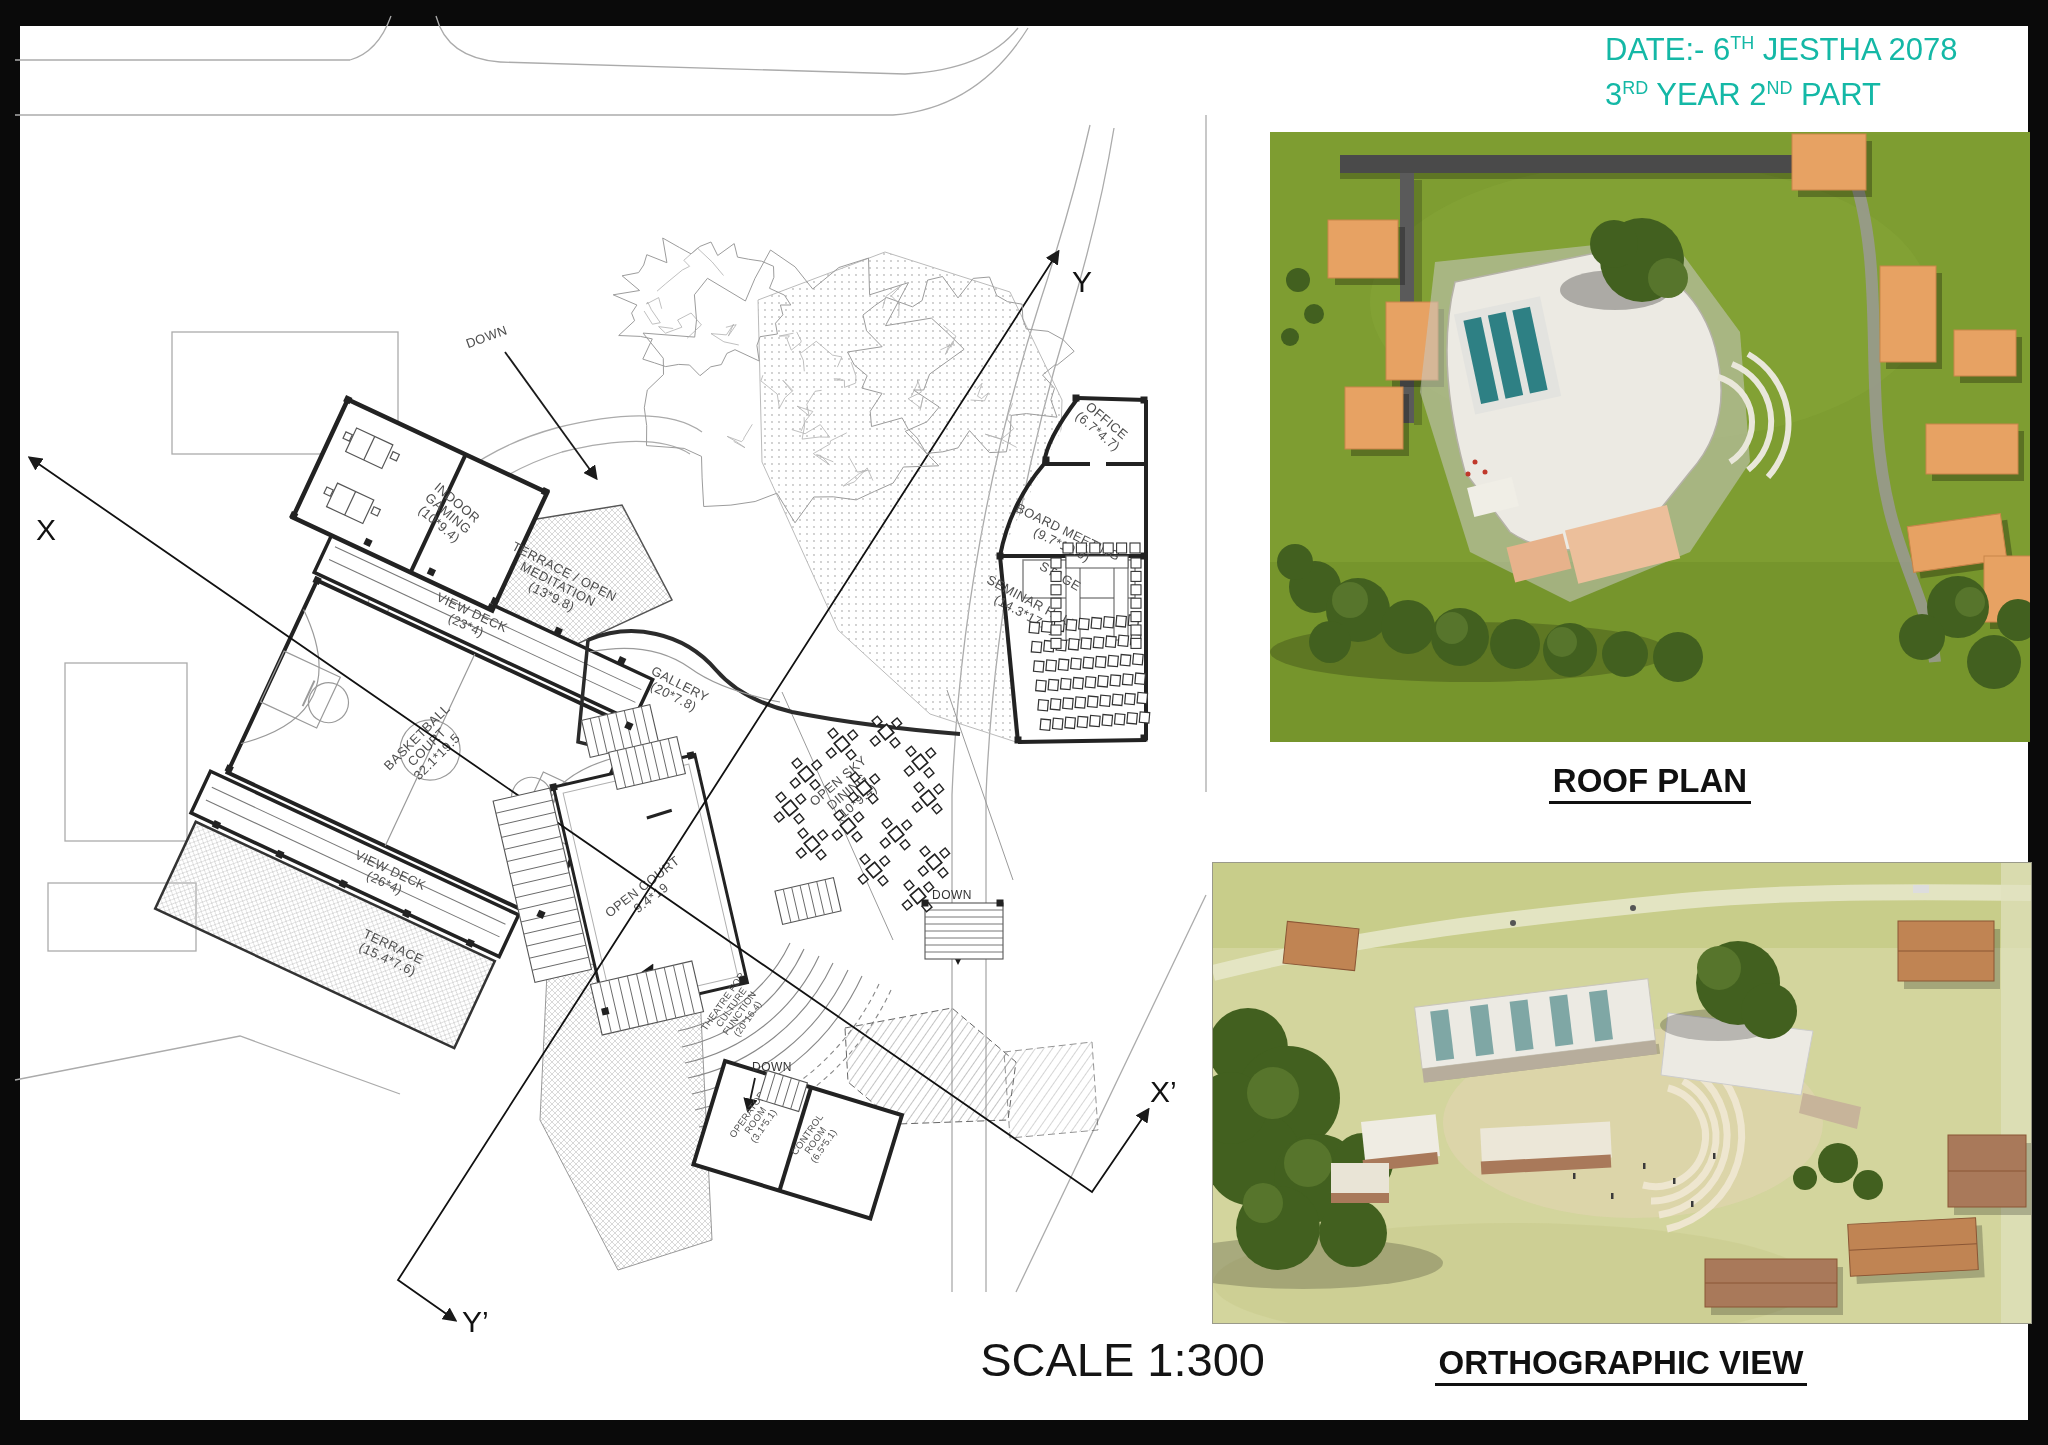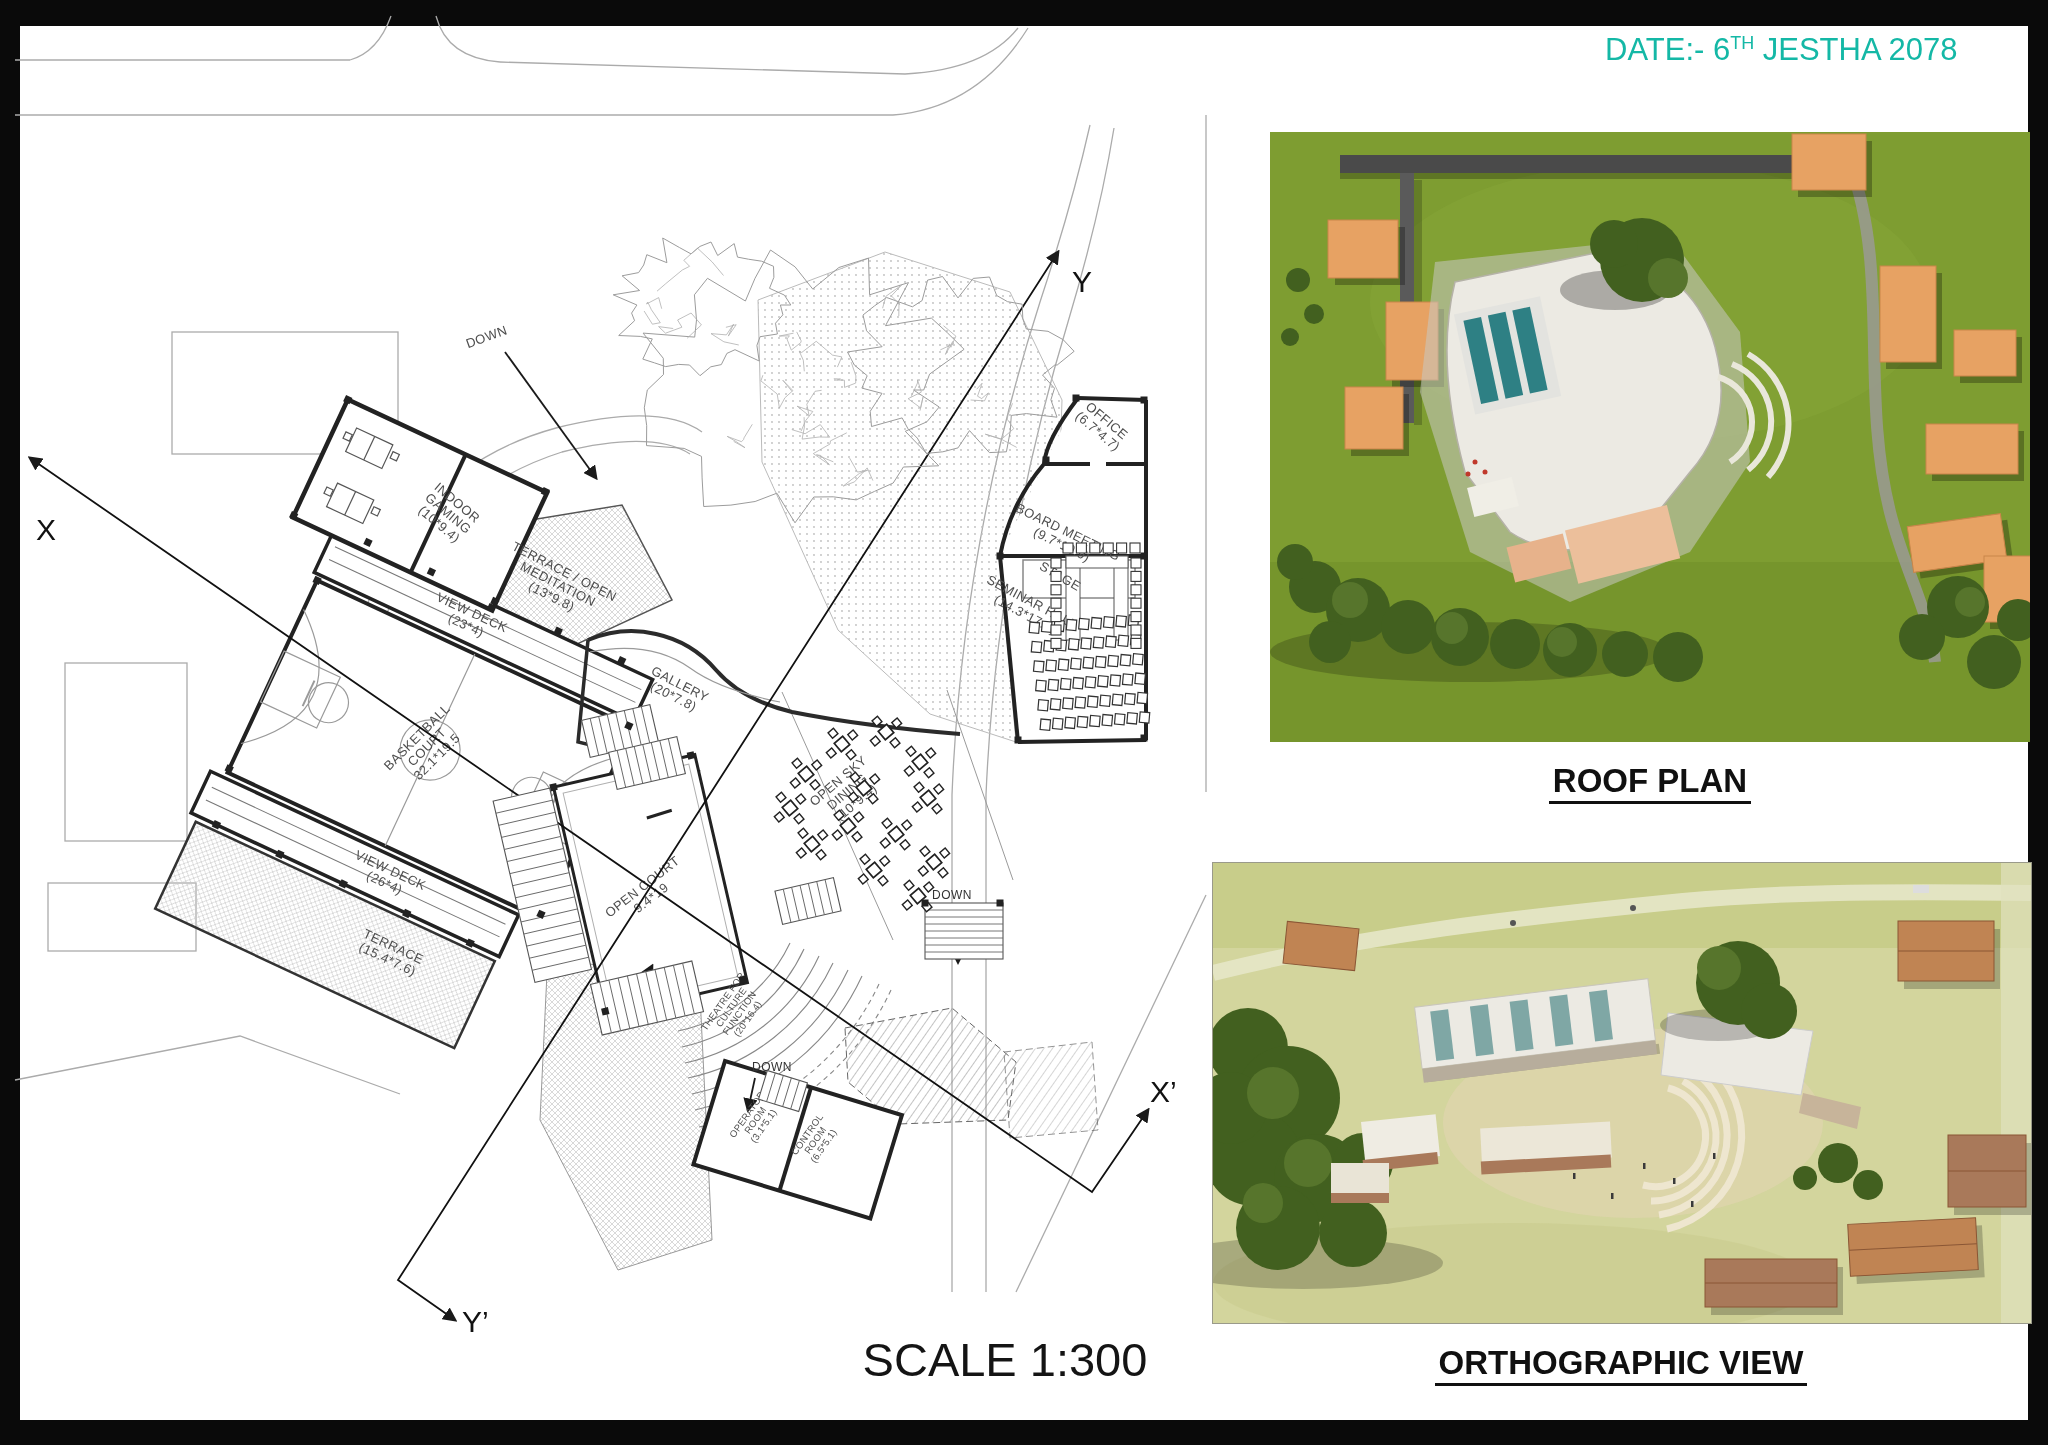--- a/index.html
+++ b/index.html
@@ -6,21 +6,21 @@
   .stage{position:relative;width:2048px;height:1445px;background:#0a0a0a;overflow:hidden;
          font-family:"Liberation Sans",sans-serif;}
   .abs{position:absolute;}
   .sheet{left:20px;top:26px;width:2008px;height:1394px;background:#ffffff;}
   .title{left:34px;top:40px;font-size:43px;font-weight:700;color:#101010;letter-spacing:0px;
          border-bottom:6px solid #101010;padding:0 10px 4px 2px;display:inline-block;}
   .date-block{left:1605px;top:24px;color:#14b8a6;font-size:31px;line-height:39px;font-weight:400;}
   .date-block sup{font-size:58%;}
   .caption{text-align:center;font-weight:700;color:#101010;font-size:33px;}
   .caption span{border-bottom:3px solid #101010;padding:0 4px 2px 4px;}
-  .scale{left:745px;top:1332px;width:520px;text-align:center;font-size:47px;color:#141414;}
+  .scale{left:745px;top:1332px;width:520px;text-align:right;font-size:47px;color:#141414;}
   svg{position:absolute;left:0;top:0;}
   svg.render{position:absolute;}
   .lbl text{font-family:"Liberation Sans",sans-serif;font-size:13px;fill:#4e4e4e;
             text-anchor:middle;letter-spacing:.4px;}
   .lbl.sm text{font-size:9.5px;letter-spacing:.2px;}
   .updown{font-family:"Liberation Sans",sans-serif;font-size:12px;fill:#333;text-anchor:middle;
           letter-spacing:.5px;}
   .secmark{font-family:"Liberation Sans",sans-serif;font-size:30px;fill:#111;}
 </style>
 </head>
@@ -759,20 +759,21 @@
         </g>
       <rect x="700" y="22" width="16" height="8" fill="#ddd"></rect>
         <circle cx="300" cy="60" r="3" fill="#555"></circle>
         <circle cx="420" cy="45" r="3" fill="#555"></circle>
     </g>
   </svg>
 
 
   <div class="abs date-block">
     <div><span>DATE:- 6</span><sup>TH</sup><span> JESTHA 2078</span></div>
+    <div><span>3</span><sup>RD</sup><span> YEAR 2</span><sup>ND</sup><span> PART</span></div>
   </div>
 
   <div class="abs caption" style="left:1212px;top:1344px;width:818px;">
     <span>ORTHOGRAPHIC VIEW</span>
   </div>
   <div class="abs caption" style="left:1270px;top:762px;width:760px;">
     <span>ROOF PLAN</span>
   </div>
   <div class="abs scale">SCALE 1:300</div>
 </div>

